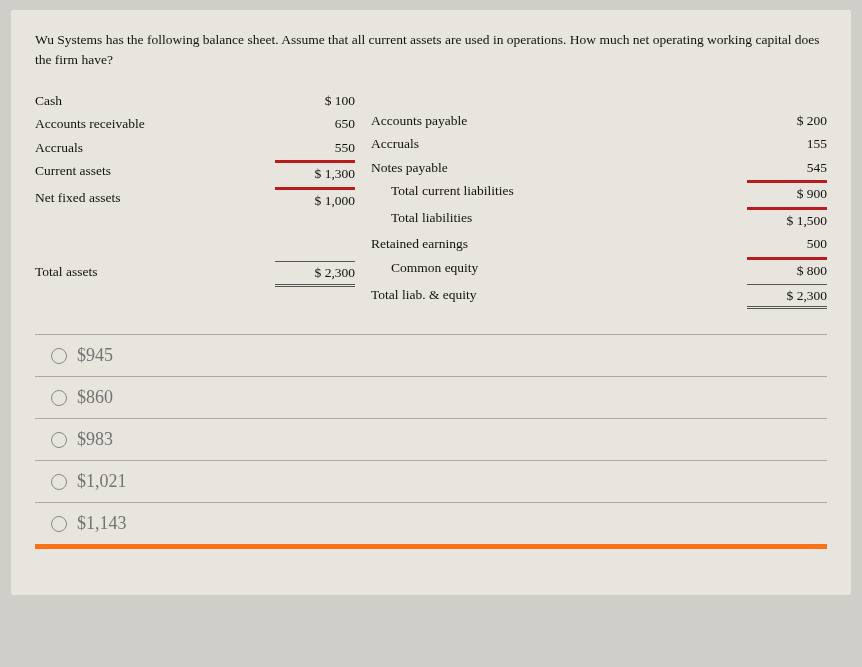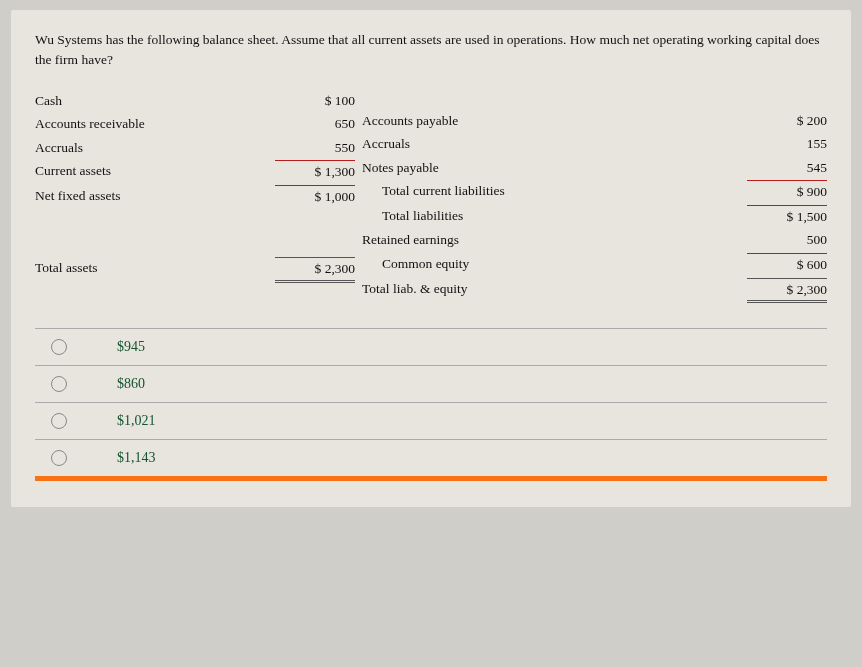--- a/index.html
+++ b/index.html
@@ -10,32 +10,32 @@
       width: 862px;
       min-height: 667px;
       display: flex;
       align-items: flex-start;
       justify-content: center;
       padding: 10px;
     }
     .page {
       background: #e8e5de;
       width: 840px;
-      padding: 20px 24px 26px 24px;
+      padding: 20px 24px 46px 24px;
       border-radius: 2px;
     }
     .question-text {
       font-size: 13.5px;
       line-height: 1.5;
       margin-bottom: 18px;
       color: #111;
     }
     .balance-sheet {
       display: flex;
-      gap: 7px;
+      gap: 16px;
       margin-bottom: 24px;
       font-size: 13.5px;
     }
     .bs-left {
       flex: 0 0 320px;
     }
     .bs-right {
       flex: 1;
       margin-top: 20px;
     }
@@ -47,21 +47,21 @@
     }
     .bs-row .label {
       color: #111;
     }
     .bs-row .value {
       min-width: 80px;
       text-align: right;
       color: #111;
     }
     .bs-row.subtotal .value {
-      border-top: 1px solid #b91c1c;
+      border-top: 3px solid #b91c1c;
     }
     .bs-row.double-underline .value {
       border-top: 1px solid #555;
       border-bottom: 3px double #555;
     }
     .indent {
       padding-left: 20px;
     }
     .answers-section {
       margin-top: 10px;
@@ -80,23 +80,22 @@
       width: 16px;
       height: 16px;
       border-radius: 50%;
       border: 1px solid #888;
       background: #e8e5de;
       margin-right: 10px;
       flex-shrink: 0;
       display: inline-block;
     }
     .answer-label {
-      font-size: 14px;
-      color: #14532d;
-      margin-left: 40px;
+      font-size: 18px;
+      color: #737373;
     }
   </style>
 </head>
 <body>
 
 <div class="page">
   <p class="question-text">Wu Systems has the following balance sheet. Assume that all current assets are used in operations. How much net operating working capital does the firm have?</p>
 
   <div class="balance-sheet">
 
@@ -154,40 +153,44 @@
       <div class="bs-row subtotal">
         <span class="label indent">Total liabilities</span>
         <span class="value">$ 1,500</span>
       </div>
       <div class="bs-row">
         <span class="label">Retained earnings</span>
         <span class="value">500</span>
       </div>
       <div class="bs-row subtotal">
         <span class="label indent">Common equity</span>
-        <span class="value">$ 600</span>
+        <span class="value">$ 800</span>
       </div>
       <div class="bs-row">
         <span class="label">Total liab. &amp; equity</span>
         <span class="value" style="border-top:1px solid #555; border-bottom: 3px double #555;">$ 2,300</span>
       </div>
     </div>
   </div>
 
   <div class="answers-section">
     <div class="answer-option">
       <span class="radio-circle"></span>
       <span class="answer-label">$945</span>
     </div>
     <div class="answer-option">
       <span class="radio-circle"></span>
       <span class="answer-label">$860</span>
     </div>
     <div class="answer-option">
       <span class="radio-circle"></span>
+      <span class="answer-label">$983</span>
+    </div>
+    <div class="answer-option">
+      <span class="radio-circle"></span>
       <span class="answer-label">$1,021</span>
     </div>
     <div class="answer-option">
       <span class="radio-circle"></span>
       <span class="answer-label">$1,143</span>
     </div>
   </div>
 </div>
 
 </body></html>

